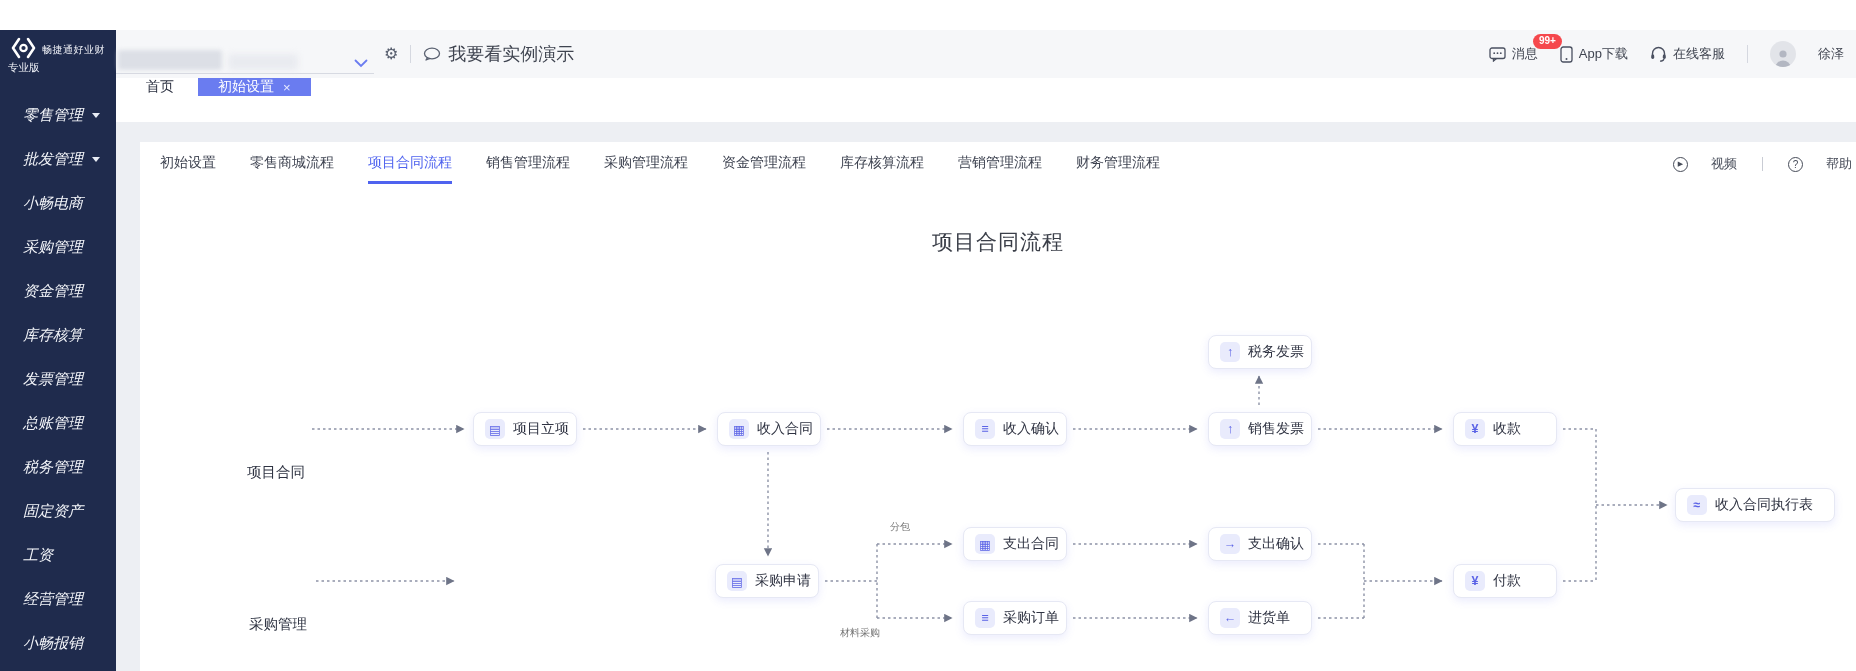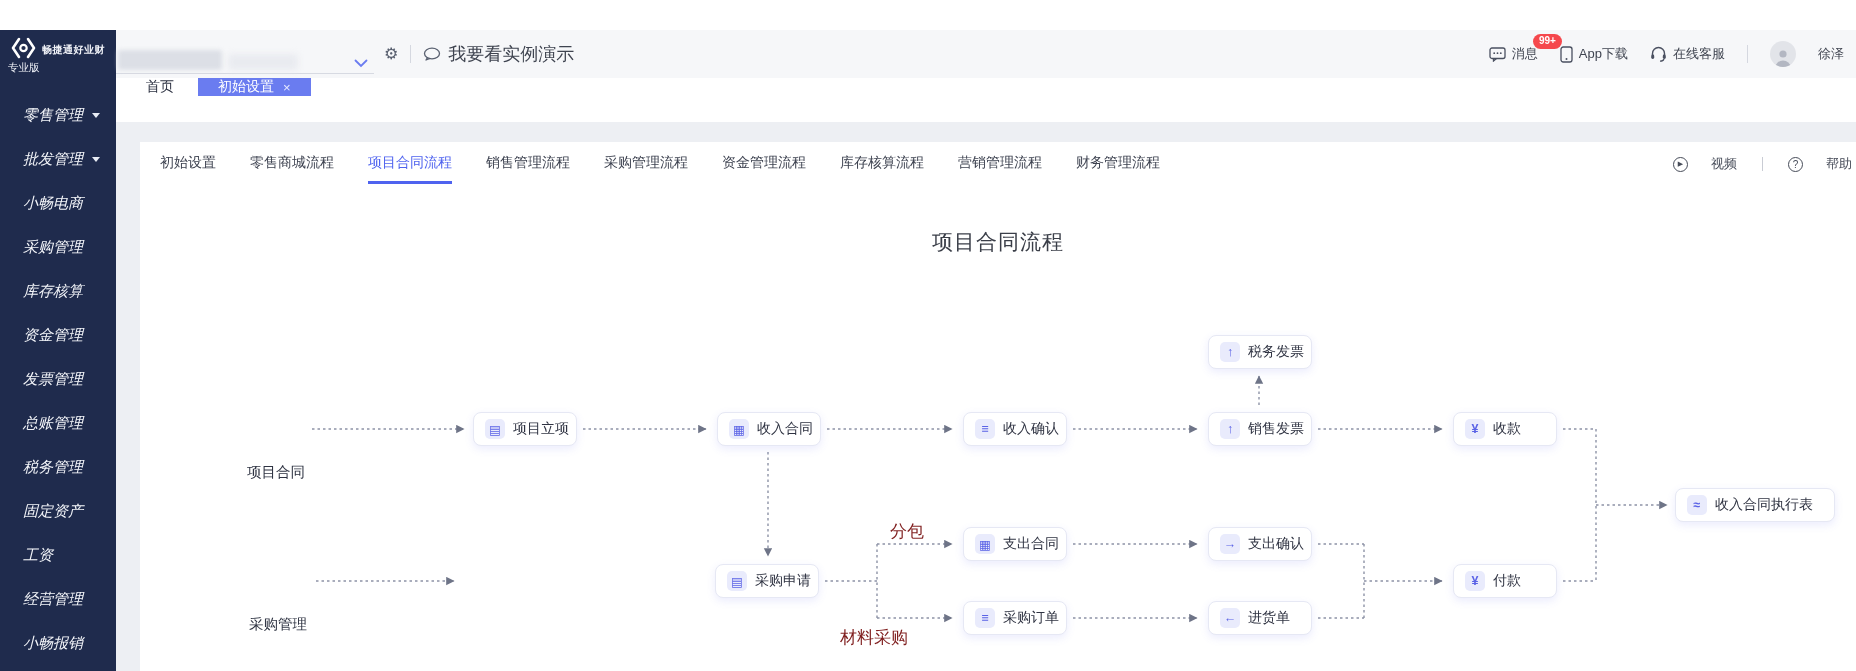--- a/index.html
+++ b/index.html
@@ -12,21 +12,21 @@
   
   .top-white { position:absolute; left:0; top:0; width:1856px; height:30px; background:#ffffff; }
 
   
   .topbar { position:absolute; left:0; top:30px; width:1856px; height:48px; background:#f6f7f9; }
   .logo-block {
     position:absolute; left:0; top:0; width:116px; height:48px;
     background:var(--navy); color:#fff; z-index:3;
   }
   .logo-mark { position:absolute; left:10px; top:6px; }
-  .brand-name { position:absolute; left:42px; top:13px; font-size:10px; color:#f0f2f8; letter-spacing:0.5px; white-space:nowrap;font-weight:bold; }
+  .brand-name { position:absolute; left:42px; top:13px; font-size:10px; color:#f0f2f8; letter-spacing:0.5px; white-space:nowrap; }
   .brand-edition { position:absolute; left:8px; top:31px; font-size:10.5px; color:#f0f2f8; }
 
   .store-select {
     position:absolute; left:116px; top:18px; width:258px; height:26px;
     border-bottom:1px solid #d7dae2; z-index:4; cursor:pointer;
   }
   .blur-pill { position:absolute; left:2px; top:2px; width:104px; height:20px; background:#dcdfe6; border-radius:3px; filter:blur(2px); }
   .blur-pill2 { position:absolute; left:112px; top:6px; width:70px; height:16px; background:#e9ebf0; border-radius:3px; filter:blur(3px); }
   .store-chevron { position:absolute; right:6px; top:6px; }
 
@@ -84,21 +84,21 @@
     box-shadow:0 3px 9px rgba(99,108,240,0.13);
     display:flex; align-items:center; gap:8px; padding-left:11px;
     font-size:14px; color:#2f3342; cursor:pointer; white-space:nowrap;
   }
   .node.wide { width:160px; }
   .nicon {
     width:20px; height:20px; border-radius:5px; background:#e9ebfc; color:var(--indigo);
     display:flex; align-items:center; justify-content:center; font-size:12.5px; flex:none; font-weight:bold;
   }
   .row-label { position:absolute; font-size:14.5px; color:#2e3342;margin-top:44px; }
-  .branch-label { position:absolute; font-size:17px; color:#7f1d1d; }
+  .branch-label { position:absolute; font-size:10px; color:#737373; }
 </style>
 </head>
 <body>
 
 <div class="page">
 
   <div class="top-white"></div>
 
   <div class="topbar">
 
@@ -193,24 +193,24 @@
           <span>批发管理</span>
           <span class="caret-down"></span>
         </div>
       <div class="side-item">
           <span>小畅电商</span>
         </div>
       <div class="side-item">
           <span>采购管理</span>
         </div>
       <div class="side-item">
+          <span>资金管理</span>
+        </div>
+      <div class="side-item">
           <span>库存核算</span>
-        </div>
-      <div class="side-item">
-          <span>资金管理</span>
         </div>
       <div class="side-item">
           <span>发票管理</span>
         </div>
       <div class="side-item">
           <span>总账管理</span>
         </div>
       <div class="side-item">
           <span>税务管理</span>
         </div>

